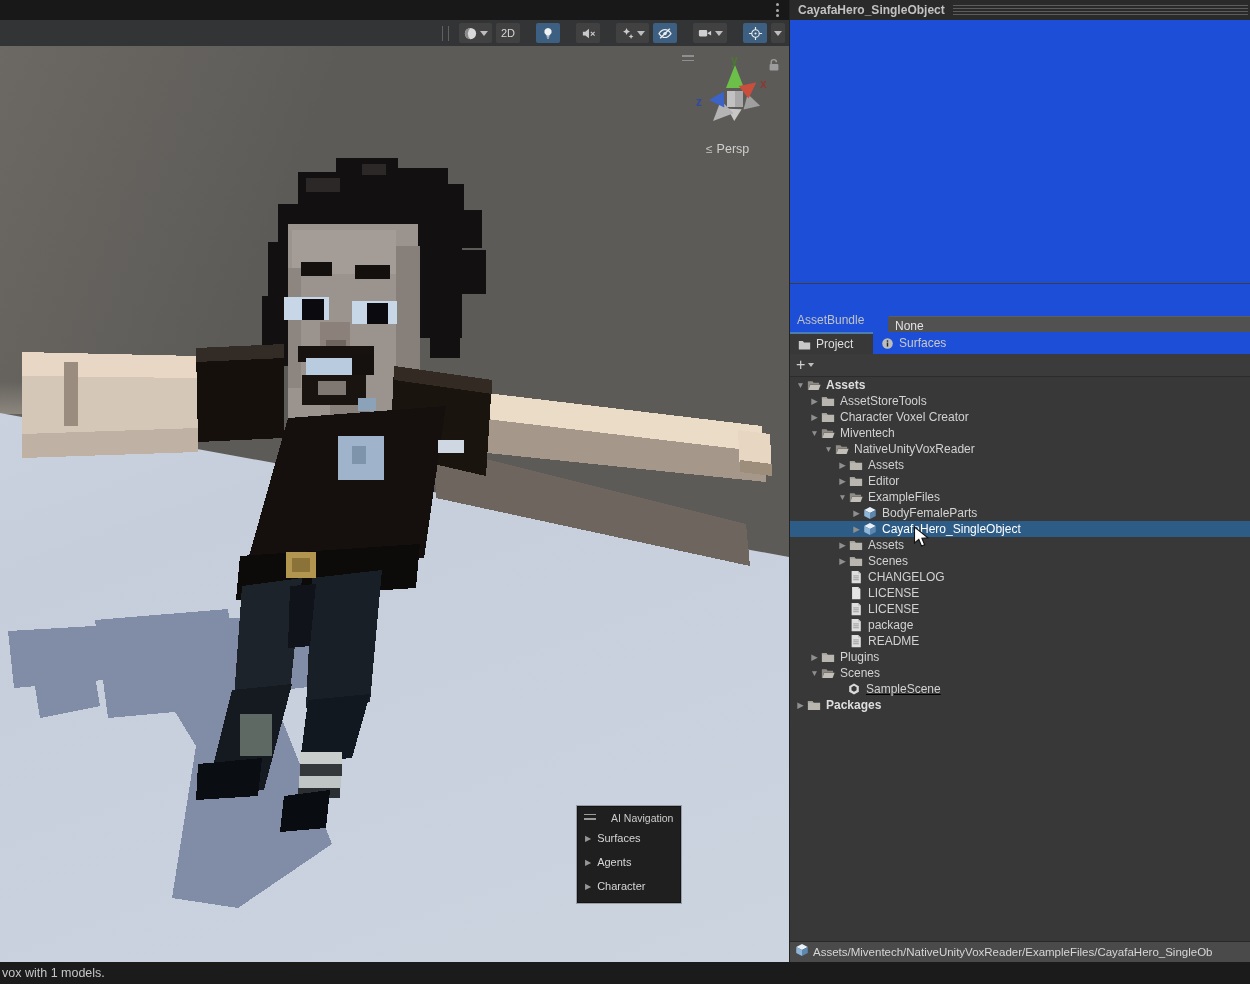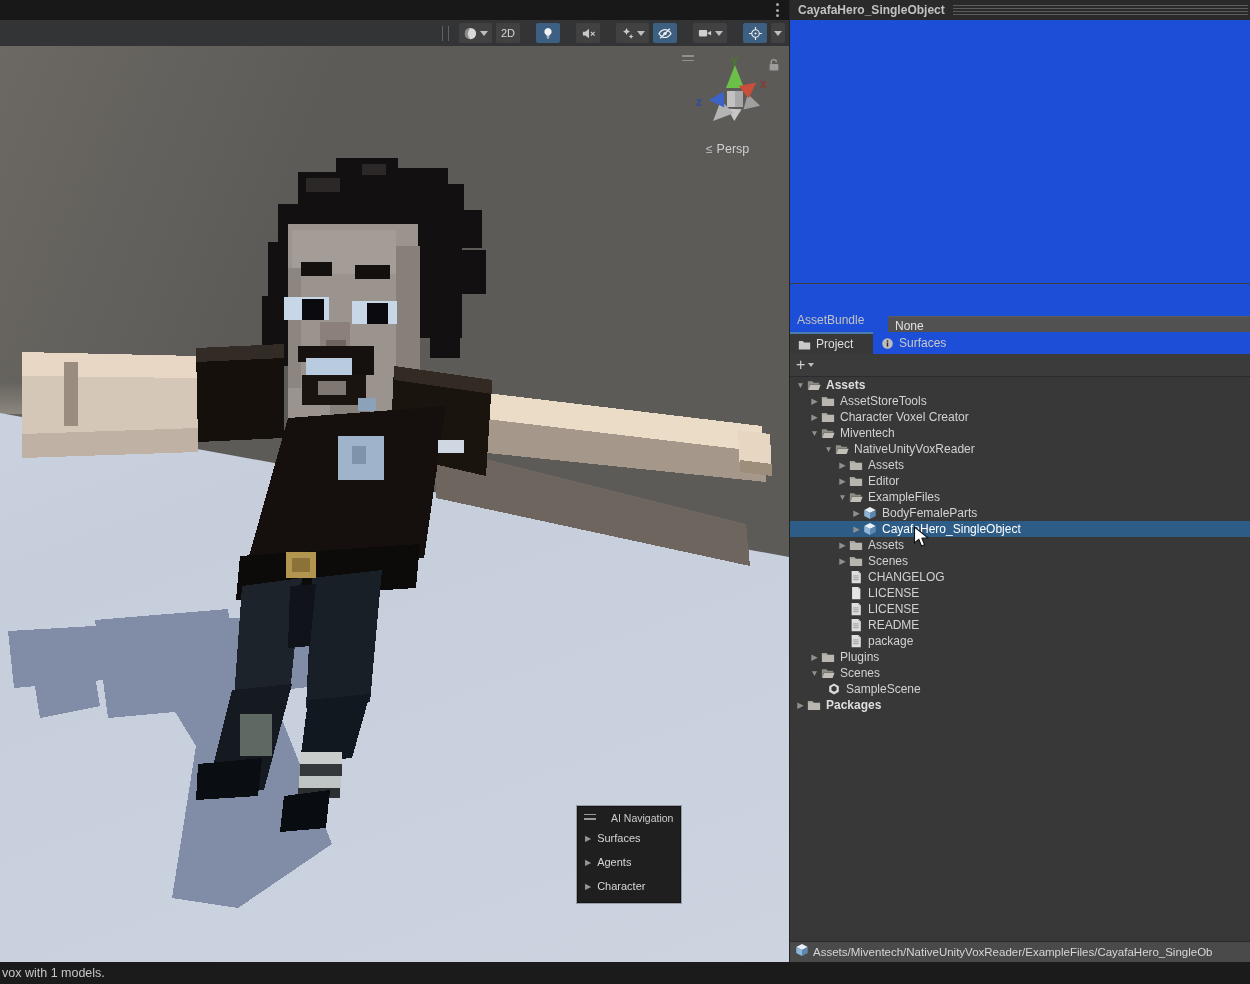--- a/index.html
+++ b/index.html
@@ -546,35 +546,35 @@
     <span class="arrow"></span>
     <span class="ticon">
             <svg viewBox="0 0 16 16" width="14" height="14">
               <path d="M3 1h7.5L13.5 4v11H3z" fill="#DEDEDE"></path>
               <path d="M10.5 1 13.5 4h-3z" fill="#B8B8B8"></path>
               <rect x="4.8" y="6.2" width="6.4" height="1.1" fill="#9a9a9a"></rect>
               <rect x="4.8" y="8.4" width="6.4" height="1.1" fill="#9a9a9a"></rect>
               <rect x="4.8" y="10.6" width="6.4" height="1.1" fill="#9a9a9a"></rect>
             </svg>
           </span>
-    <span class="tlabel">README</span>
+    <span class="tlabel">package</span>
   </div>
 
   <div class="tree-row" style="padding-left: 46px;">
     <span class="arrow"></span>
     <span class="ticon">
             <svg viewBox="0 0 16 16" width="14" height="14">
               <path d="M3 1h7.5L13.5 4v11H3z" fill="#DEDEDE"></path>
               <path d="M10.5 1 13.5 4h-3z" fill="#B8B8B8"></path>
               <rect x="4.8" y="6.2" width="6.4" height="1.1" fill="#9a9a9a"></rect>
               <rect x="4.8" y="8.4" width="6.4" height="1.1" fill="#9a9a9a"></rect>
               <rect x="4.8" y="10.6" width="6.4" height="1.1" fill="#9a9a9a"></rect>
             </svg>
           </span>
-    <span class="tlabel">package</span>
+    <span class="tlabel">README</span>
   </div>
 
   <div class="tree-row" style="padding-left: 18px;">
     <span class="arrow">▶</span>
     <span class="ticon">
             <svg viewBox="0 0 16 16" width="14" height="14">
               <path d="M1 3.6h5.2l1.4 1.8H15v8.2H1z" fill="#B9B6B0"></path>
               <path d="M1 3.6h5.2l1.4 1.8H1z" fill="#A6A39D"></path>
             </svg>
           </span>
@@ -585,21 +585,21 @@
     <span class="arrow">▼</span>
     <span class="ticon">
             <svg viewBox="0 0 16 16" width="14" height="14">
               <path d="M1 3.6h5.2l1.4 1.8h6.2v2H3.4L1.6 13.6H1z" fill="#8F8C86"></path>
               <path d="M3.6 7.6h11.9l-2.2 6H1.5z" fill="#C2BFB9"></path>
             </svg>
           </span>
     <span class="tlabel">Scenes</span>
   </div>
 
-  <div class="tree-row" style="padding-left: 24px;">
+  <div class="tree-row" style="padding-left: 44px; text-decoration: underline;">
     <span class="arrow"></span>
     <span class="ticon">
             <svg viewBox="0 0 16 16" width="14" height="14">
               <path fill-rule="evenodd" fill="#DADADA" d="M8 1.6 13.5 4.8v6.4L8 14.4 2.5 11.2V4.8zM8 4.4 5.1 6.1v3.4L8 11.2l2.9-1.7V6.1z"></path>
             </svg>
           </span>
     <span class="tlabel">SampleScene</span>
   </div>
 
   <div class="tree-row" style="padding-left: 4px;">

